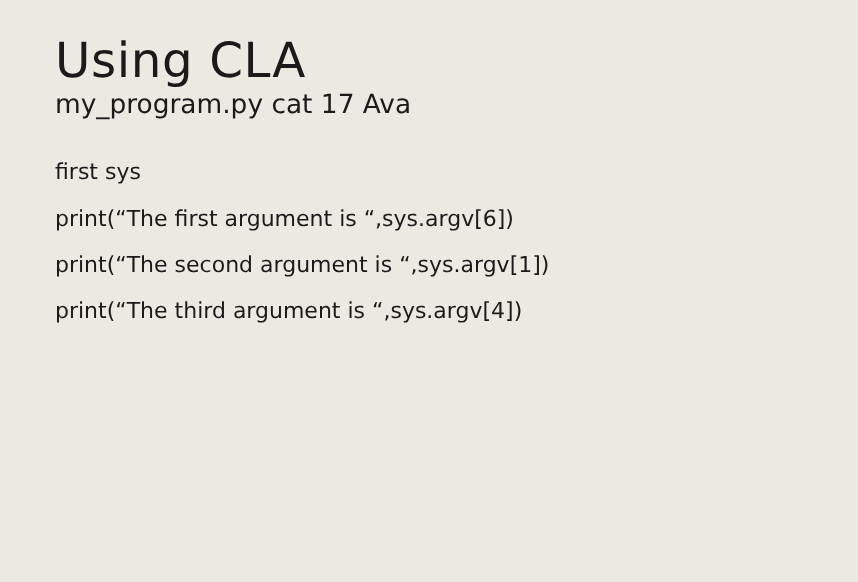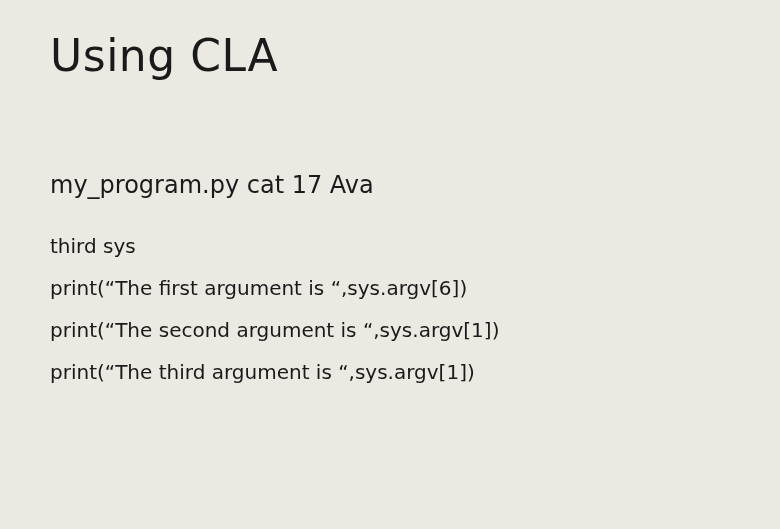--- a/index.html
+++ b/index.html
@@ -12,21 +12,20 @@
       height: 529px;
       background-color: #ebe9e2;
       font-family: "DejaVu Sans", "Verdana", sans-serif;
       color: #1a1a1a;
       padding: 30px 50px;
       overflow: hidden;
     }
     .slide-title {
       font-size: 44px;
       font-weight: 400;
-      margin-bottom: 90px;
       letter-spacing: 0.5px;
     }
     .command-line {
       font-size: 24px;
       margin-bottom: 34px;
     }
     .code-block {
       font-size: 20px;
     }
     .code-line {
@@ -38,17 +37,17 @@
     }
   </style>
 </head>
 <body>
 
 <h1 class="slide-title">Using CLA</h1>
 
 <div class="command-line">my_program.py cat 17 Ava</div>
 
 <div class="code-block">
-  <div class="code-line">third sys</div>
+  <div class="code-line">first sys</div>
   <div class="code-line">print(“The first argument is “,sys.argv[6])</div>
   <div class="code-line">print(“The second argument is “,sys.argv[1])</div>
-  <div class="code-line">print(“The third argument is “,sys.argv[1])</div>
+  <div class="code-line">print(“The third argument is “,sys.argv[4])</div>
 </div>
 
 </body></html>

